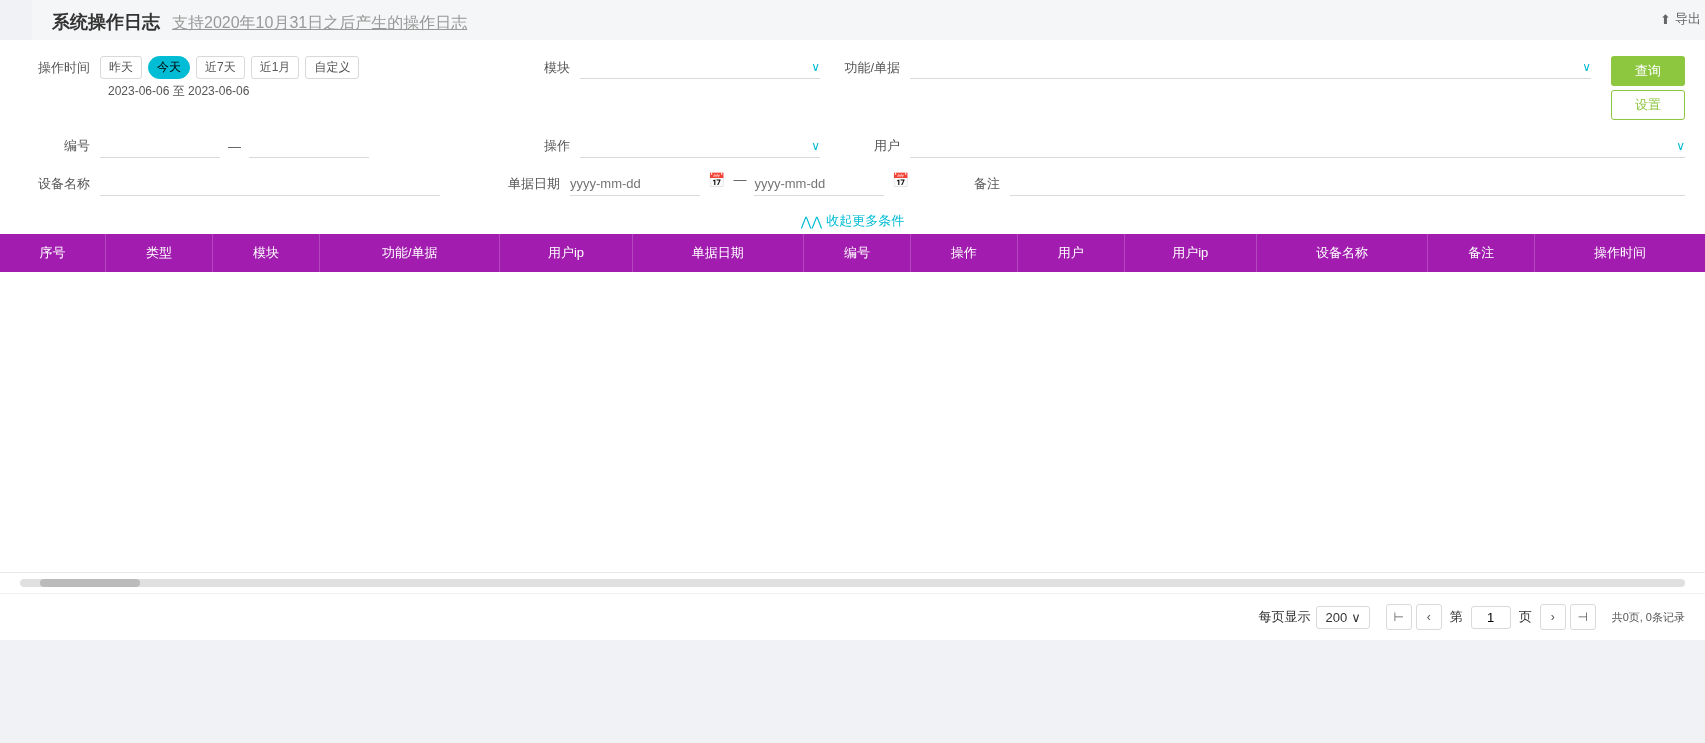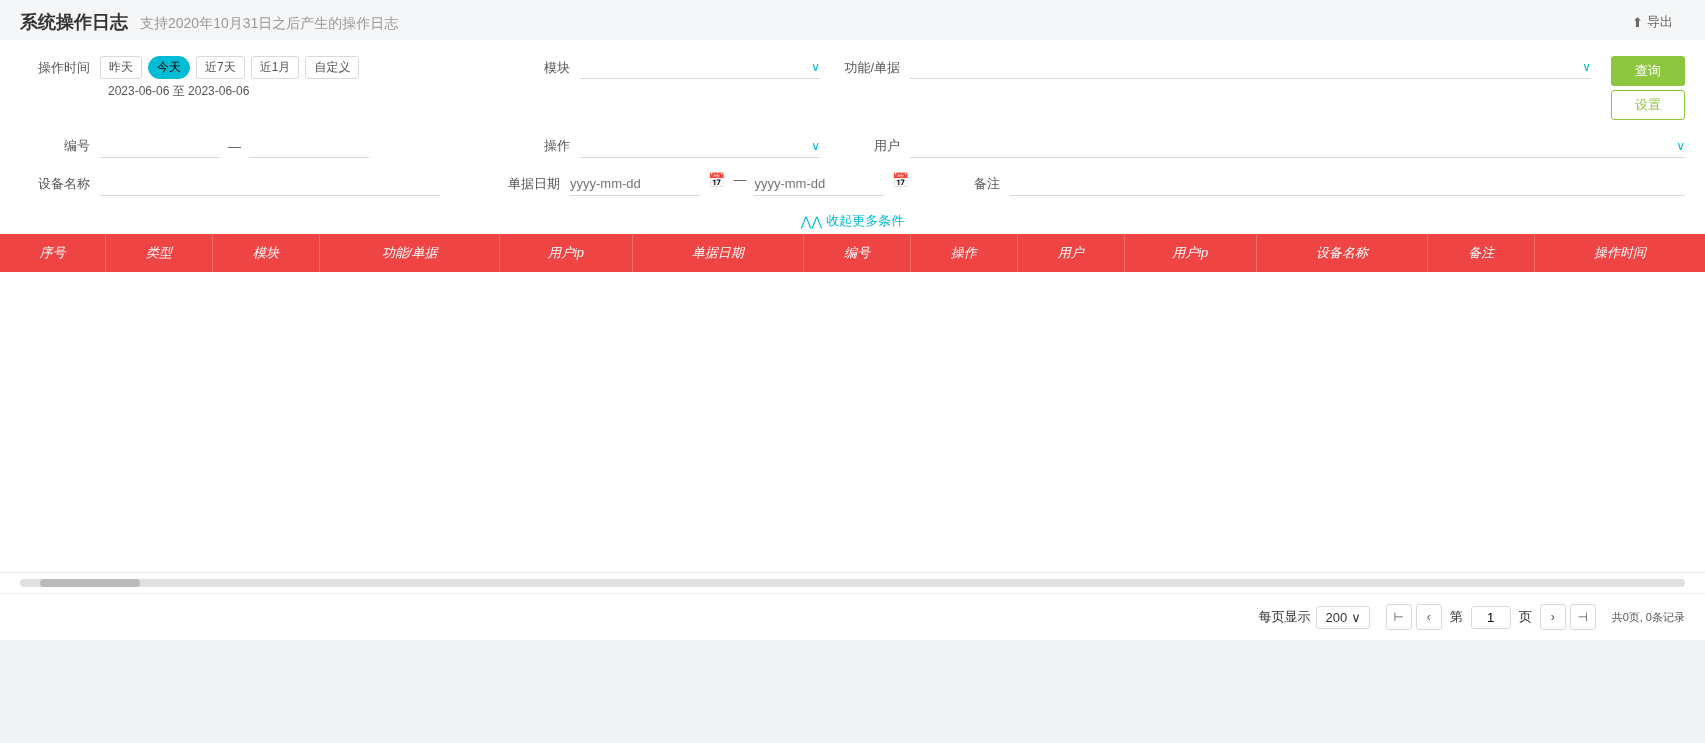--- a/index.html
+++ b/index.html
@@ -14,22 +14,23 @@
       display: flex;
       align-items: baseline;
       gap: 12px;
     }
     .page-title {
       font-size: 18px;
       font-weight: bold;
       color: #333;
     }
     .page-subtitle {
-      font-size: 14px;
+      font-size: 16px;
       color: #999;
+      text-decoration: underline;
     }
     .export-btn {
       display: flex;
       align-items: center;
       gap: 4px;
       background: none;
       border: none;
       color: #666;
       cursor: pointer;
       font-size: 13px;
@@ -203,23 +204,22 @@
     
     .table-section {
       background: #fff;
       margin-top: 0;
     }
     .data-table {
       width: 100%;
       border-collapse: collapse;
     }
     .data-table thead tr {
-      background: #ef4444;
+      background: #a21caf;
       color: #fff;
-      font-style: italic;
     }
     .data-table thead th {
       padding: 10px 8px;
       text-align: center;
       font-weight: normal;
       font-size: 13px;
       white-space: nowrap;
       border-right: 1px solid rgba(255,255,255,0.2);
     }
     .data-table thead th:last-child {
@@ -314,24 +314,25 @@
       color: #555;
       font-size: 11px;
     }
     .filter-cell {
       display: flex;
       align-items: center;
     }
 
     .top-bar {
       background: #f5f6f7;
-      padding: 10px 32px 6px 20px;
-      display: flex;
-      align-items: center;
+      padding: 10px 4px 6px 20px;
+      display: flex;
+      align-items: flex-start;
       justify-content: space-between;
+      margin-left: 32px;
     }
   </style>
 </head>
 <body>
 
 <div class="top-bar">
   <div class="page-title-group">
     <span class="page-title">系统操作日志</span>
     <span class="page-subtitle">支持2020年10月31日之后产生的操作日志</span>
   </div>

